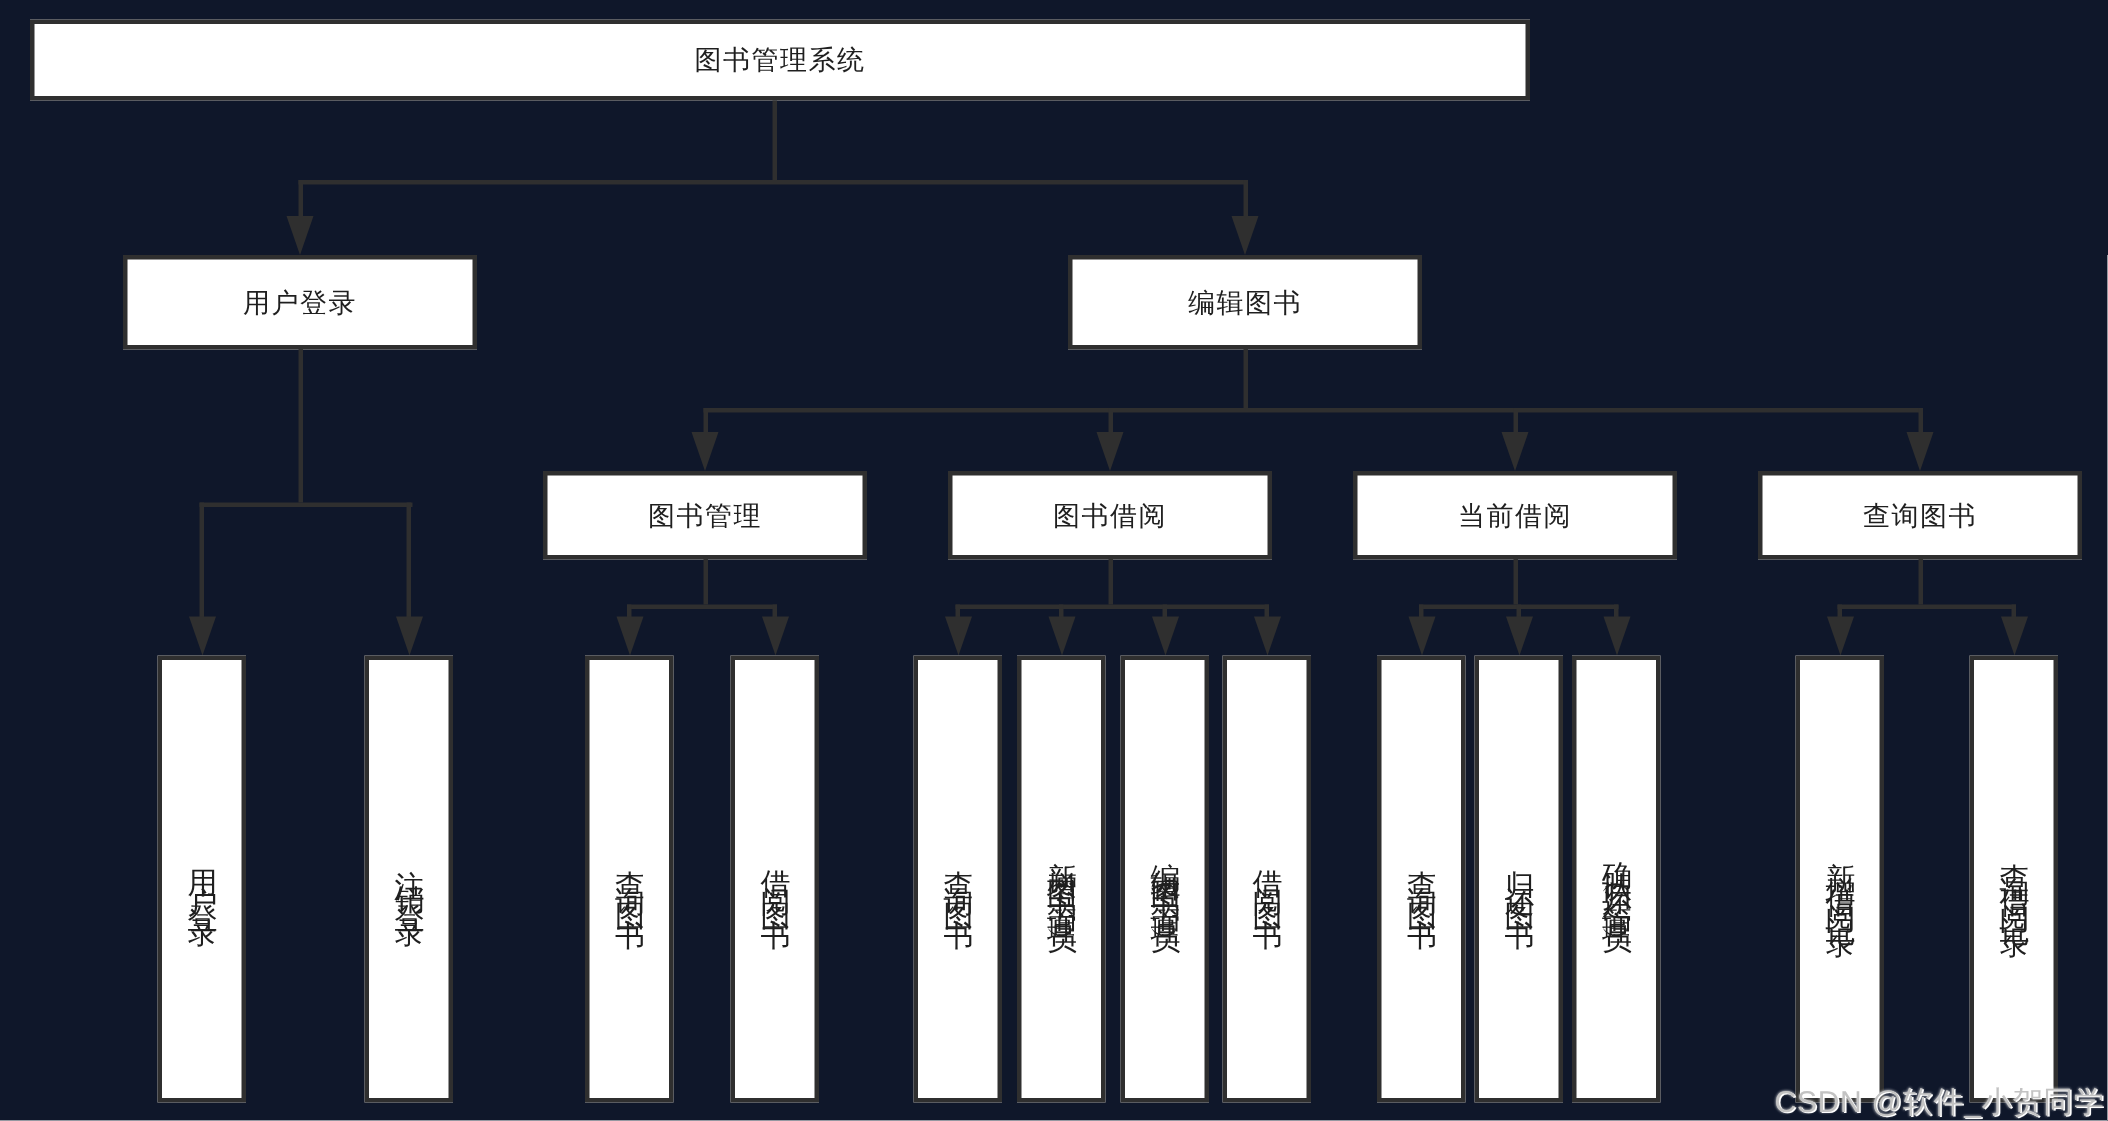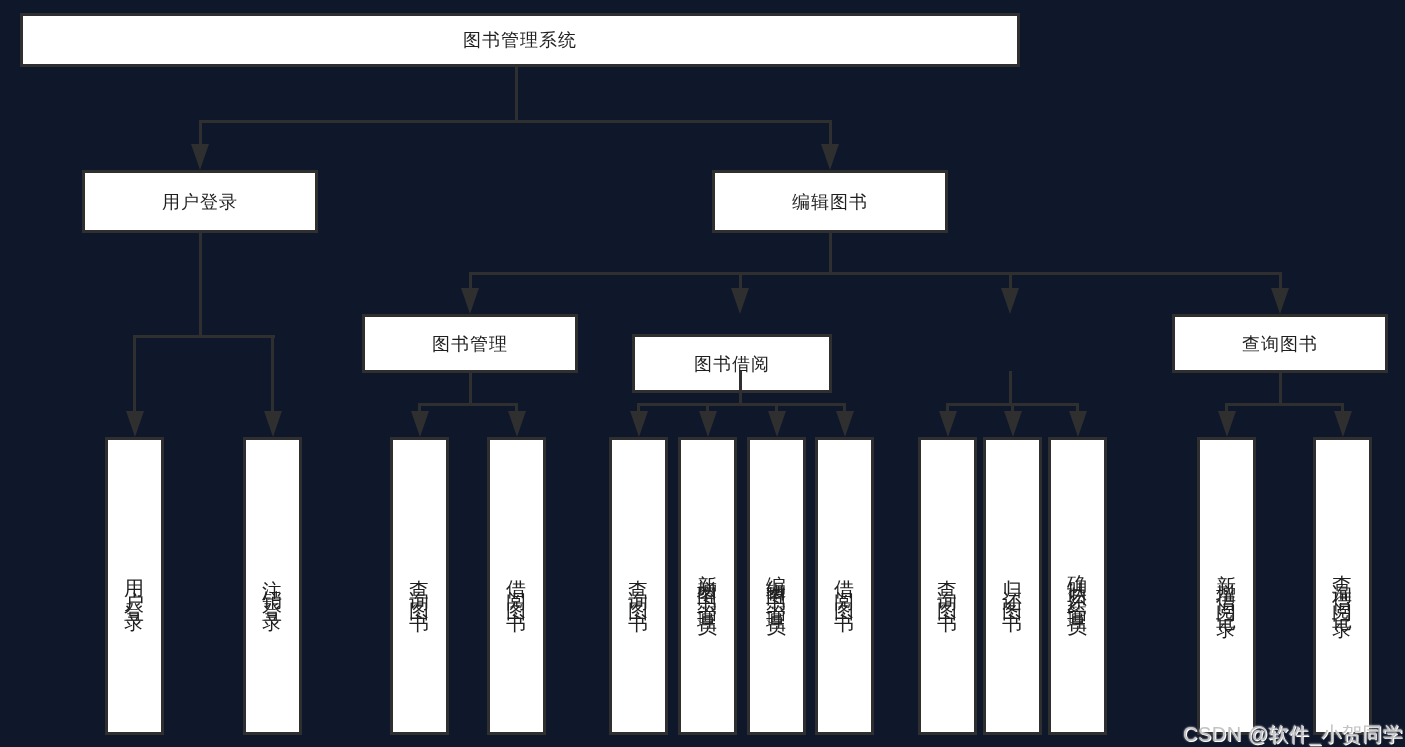--- a/index.html
+++ b/index.html
@@ -98,22 +98,25 @@
   <div class="vline" style="left:738.5px;top:272px;height:22px;"></div>
   <div class="arrow" style="left:731px;top:288px;"></div>
   <div class="vline" style="left:1008.5px;top:272px;height:22px;"></div>
   <div class="arrow" style="left:1001px;top:288px;"></div>
   <div class="vline" style="left:1278.5px;top:272px;height:22px;"></div>
   <div class="arrow" style="left:1271px;top:288px;"></div>
 
   <div class="box" style="left:362px;top:314px;width:216px;height:59px;">
     <span class="hlabel">图书管理</span>
   </div>
-  <div class="box" style="left:632px;top:314px;width:200px;height:59px;margin-top:20px;">
+  <div class="box" style="left:632px;top:314px;width:216px;height:59px;">
     <span class="hlabel">图书借阅</span>
+  </div>
+  <div class="box" style="left:902px;top:314px;width:216px;height:59px;">
+    <span class="hlabel">当前借阅</span>
   </div>
   <div class="box" style="left:1172px;top:314px;width:216px;height:59px;">
     <span class="hlabel">查询图书</span>
   </div>
 
   <div class="vline" style="left:468.5px;top:371px;height:32px;"></div>
   <div class="hline" style="left:418px;top:403px;width:100px;"></div>
   <div class="vline" style="left:418px;top:403px;height:14px;"></div>
   <div class="arrow" style="left:410.5px;top:411px;"></div>
   <div class="vline" style="left:515px;top:403px;height:14px;"></div>

